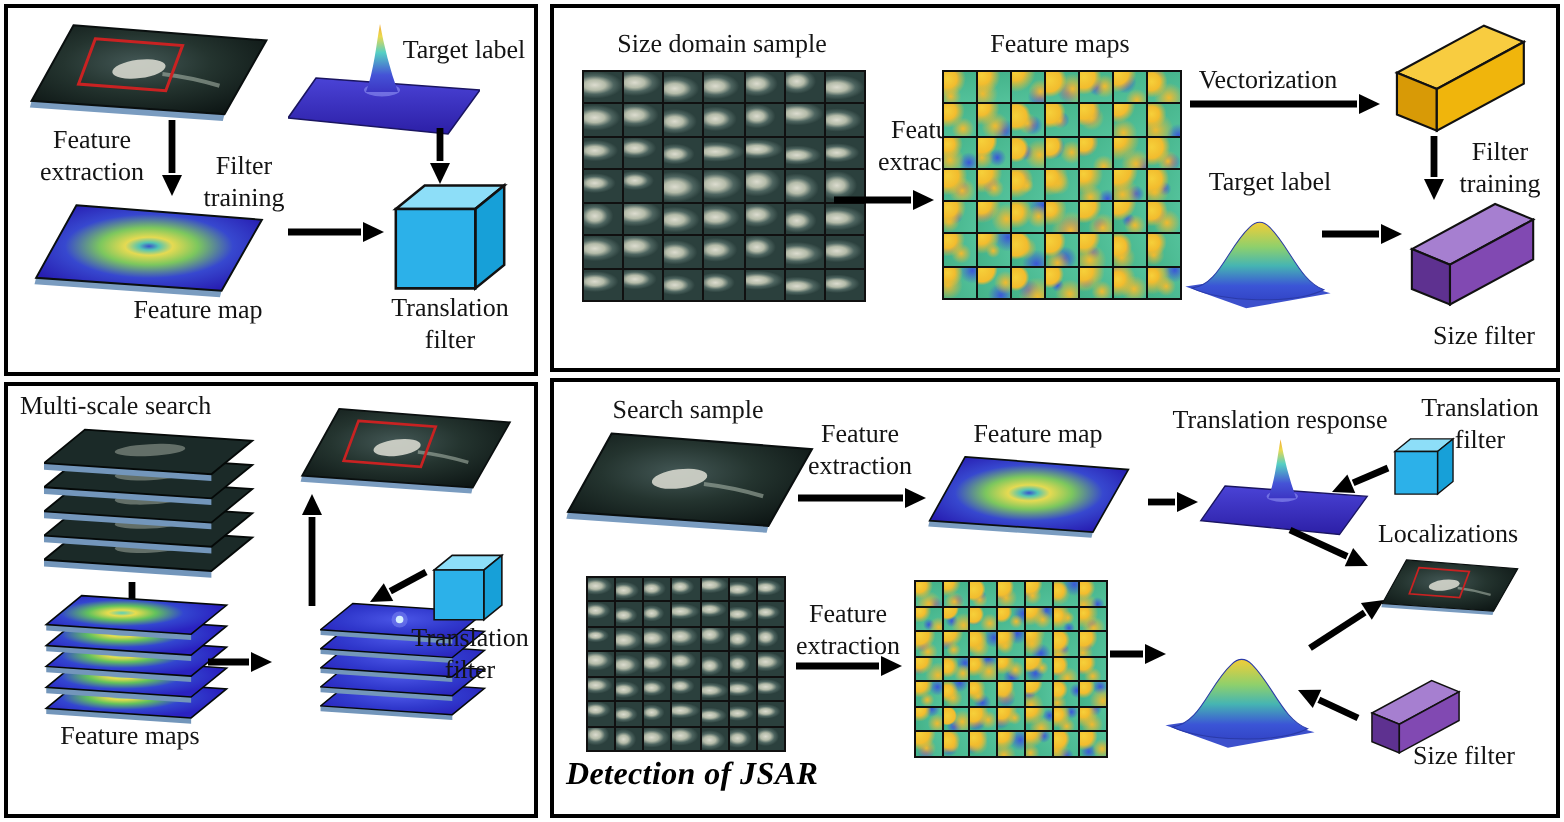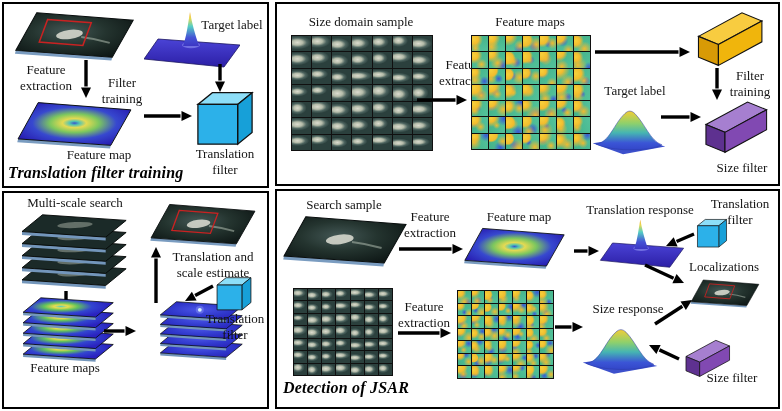--- a/index.html
+++ b/index.html
@@ -6,21 +6,21 @@
   #canvas{
     position:relative;width:782px;height:411px;background:#fff;overflow:hidden;
     font-family:"Liberation Serif","DejaVu Serif",serif;color:#111;
   }
   .panel{
     position:absolute;background:#fff;border:2.5px solid #000;box-sizing:border-box;
   }
   .lbl{
     position:absolute;font-size:13px;line-height:1.22;color:#141414;text-align:center;
   }
-  .lbl.left{text-align:center;}
+  .lbl.left{text-align:left;}
   .title{
     position:absolute;font-size:16px;font-weight:bold;font-style:italic;color:#000;
     white-space:nowrap;letter-spacing:.2px;
   }
   .gfx{position:absolute;}
   .arrow{position:absolute;left:0;top:0;width:100%;height:100%;pointer-events:none;overflow:visible;}
   .grid{
     position:absolute;display:grid;grid-template-columns:repeat(7,1fr);grid-template-rows:repeat(7,1fr);
     gap:1px;background:#101010;border:1.5px solid #101010;
   }
@@ -188,21 +188,20 @@
     <svg class="arrow">
         <line x1="140" y1="112" x2="176.5" y2="112" stroke="#000" stroke-width="3.4"></line>
         <polygon points="188,112 177.5,117 177.5,107" fill="#000"></polygon>
       </svg>
 
     <svg class="gfx" style="left:192px;top:86px" width="58" height="56">
         <use href="#cube-cyan"></use>
       </svg>
     <div class="lbl" style="left:178px;top:142px;width:86px">Translation filter</div>
 
-    <div class="title" style="left:4px;top:160px">Translation filter training</div>
   </div>
 
   <div class="panel" style="left:275px;top:2px;width:505px;height:184px">
     <div class="lbl" style="left:12px;top:10px;width:144px">Size domain sample</div>
     <div class="grid" style="left:14px;top:31px;width:140px;height:114px">
         <div style="background: radial-gradient(73.6486% 45.0901% at 28.3176% 43.506%, rgb(220, 220, 207) 0%, rgb(180, 187, 169) 38%, rgb(78, 101, 96) 68%, rgb(43, 64, 61) 100%);"></div>
         <div style="background: radial-gradient(69.0432% 44.4143% at 28.3215% 35.3858%, rgb(220, 220, 207) 0%, rgb(180, 187, 169) 38%, rgb(78, 101, 96) 68%, rgb(43, 64, 61) 100%);"></div>
         <div style="background: radial-gradient(64.4378% 43.7384% at 28.3254% 55.2655%, rgb(220, 220, 207) 0%, rgb(180, 187, 169) 38%, rgb(78, 101, 96) 68%, rgb(43, 64, 61) 100%);"></div>
         <div style="background: radial-gradient(59.8324% 43.0625% at 28.3292% 47.1453%, rgb(220, 220, 207) 0%, rgb(180, 187, 169) 38%, rgb(78, 101, 96) 68%, rgb(43, 64, 61) 100%);"></div>
         <div style="background: radial-gradient(55.227% 42.3867% at 28.3331% 39.025%, rgb(220, 220, 207) 0%, rgb(180, 187, 169) 38%, rgb(78, 101, 96) 68%, rgb(43, 64, 61) 100%);"></div>
@@ -304,20 +303,21 @@
         <div style="background: radial-gradient(circle at 11.7312% 26.6754%, rgb(246, 208, 58) 0%, rgb(242, 188, 46) 21.482%, rgba(242, 188, 46, 0) 40.6818%), radial-gradient(circle at 18.1129% 65.2183%, rgb(240, 186, 48) 0%, rgba(240, 186, 48, 0) 31.724%), radial-gradient(circle at 6.09421% 25.4562%, rgb(58, 87, 216) 0%, rgba(58, 87, 216, 0) 30.8137%), linear-gradient(68deg, rgb(67, 178, 137), rgb(84, 194, 155));"></div>
         <div style="background: radial-gradient(circle at 11.7393% 15.6551%, rgb(246, 208, 58) 0%, rgb(242, 188, 46) 19.0022%, rgba(242, 188, 46, 0) 40.0811%), radial-gradient(circle at 12.1908% 56.7741%, rgb(240, 186, 48) 0%, rgba(240, 186, 48, 0) 45.1788%), radial-gradient(circle at 88.6183% 8.54154%, rgb(58, 87, 216) 0%, rgba(58, 87, 216, 0) 33.2298%), linear-gradient(66deg, rgb(67, 178, 137), rgb(84, 194, 155));"></div>
         <div style="background: radial-gradient(circle at 11.7475% 4.63473%, rgb(246, 208, 58) 0%, rgb(242, 188, 46) 30.5224%, rgba(242, 188, 46, 0) 39.4803%), radial-gradient(circle at 86.2688% 48.3299%, rgb(240, 186, 48) 0%, rgba(240, 186, 48, 0) 36.6335%), radial-gradient(circle at 71.1425% 91.6269%, rgb(58, 87, 216) 0%, rgba(58, 87, 216, 0) 35.646%), linear-gradient(63deg, rgb(67, 178, 137), rgb(84, 194, 155));"></div>
         <div style="background: radial-gradient(circle at 11.7556% 31.6144%, rgb(246, 208, 58) 0%, rgb(242, 188, 46) 28.0425%, rgba(242, 188, 46, 0) 38.8795%), radial-gradient(circle at 80.3467% 94.8857%, rgb(240, 186, 48) 0%, rgba(240, 186, 48, 0) 50.0883%), radial-gradient(circle at 53.6666% 74.7122%, rgb(58, 87, 216) 0%, rgba(58, 87, 216, 0) 38.0621%), linear-gradient(61deg, rgb(67, 178, 137), rgb(84, 194, 155));"></div>
         <div style="background: radial-gradient(circle at 11.7638% 20.5941%, rgb(246, 208, 58) 0%, rgb(242, 188, 46) 25.5627%, rgba(242, 188, 46, 0) 38.2787%), radial-gradient(circle at 74.4246% 86.4415%, rgb(240, 186, 48) 0%, rgba(240, 186, 48, 0) 41.543%), radial-gradient(circle at 36.1907% 57.7975%, rgb(58, 87, 216) 0%, rgba(58, 87, 216, 0) 24.4782%), linear-gradient(58deg, rgb(67, 178, 137), rgb(84, 194, 155));"></div>
         <div style="background: radial-gradient(circle at 11.7719% 9.57374%, rgb(246, 208, 58) 0%, rgb(242, 188, 46) 23.0829%, rgba(242, 188, 46, 0) 53.678%), radial-gradient(circle at 68.5026% 77.9974%, rgb(240, 186, 48) 0%, rgba(240, 186, 48, 0) 32.9978%), radial-gradient(circle at 18.7149% 40.8829%, rgb(58, 87, 216) 0%, rgba(58, 87, 216, 0) 26.8943%), linear-gradient(55deg, rgb(67, 178, 137), rgb(84, 194, 155));"></div>
         <div style="background: radial-gradient(circle at 11.78% 36.5534%, rgb(246, 208, 58) 0%, rgb(242, 188, 46) 20.603%, rgba(242, 188, 46, 0) 53.0772%), radial-gradient(circle at 62.5805% 69.5532%, rgb(240, 186, 48) 0%, rgba(240, 186, 48, 0) 46.4526%), radial-gradient(circle at 1.23901% 23.9682%, rgb(58, 87, 216) 0%, rgba(58, 87, 216, 0) 29.3105%), linear-gradient(53deg, rgb(67, 178, 137), rgb(84, 194, 155));"></div>
         <div style="background: radial-gradient(circle at 11.7882% 25.5331%, rgb(246, 208, 58) 0%, rgb(242, 188, 46) 18.1232%, rgba(242, 188, 46, 0) 52.4764%), radial-gradient(circle at 56.6584% 61.109%, rgb(240, 186, 48) 0%, rgba(240, 186, 48, 0) 37.9073%), radial-gradient(circle at 83.7631% 7.05351%, rgb(58, 87, 216) 0%, rgba(58, 87, 216, 0) 31.7266%), linear-gradient(50deg, rgb(67, 178, 137), rgb(84, 194, 155));"></div>
       </div>
 
+    <div class="lbl" style="left:316px;top:28px;width:82px">Vectorization</div>
     <svg class="arrow">
         <line x1="318" y1="48" x2="401.5" y2="48" stroke="#000" stroke-width="3.4"></line>
         <polygon points="413,48 402.5,53 402.5,43" fill="#000"></polygon>
       </svg>
     <svg class="gfx" style="left:414px;top:7px" width="82" height="58">
         <use href="#cuboid-yellow"></use>
       </svg>
 
     <svg class="arrow">
         <line x1="440" y1="64" x2="440" y2="84.5" stroke="#000" stroke-width="3.4"></line>
@@ -364,21 +364,20 @@
         <use href="#stack-resp"></use>
       </svg>
 
     <svg class="arrow">
         <line x1="152" y1="110" x2="152" y2="65.5" stroke="#000" stroke-width="3.4"></line>
         <polygon points="152,54 157,64.5 147,64.5" fill="#000"></polygon>
       </svg>
     <svg class="gfx" style="left:142px;top:10px" width="114" height="46">
         <use href="#plane-photo-red"></use>
       </svg>
-    <div class="lbl" style="left:156px;top:56px;width:106px">Translation and scale estimate</div>
 
     <svg class="gfx" style="left:211px;top:83px" width="38" height="35">
         <use href="#cube-cyan"></use>
       </svg>
     <svg class="arrow">
         <line x1="209" y1="93" x2="191.137019655331" y2="102.56945375607268" stroke="#000" stroke-width="3.4"></line>
         <polygon points="181,108 187.8944326227251,98.6342753184442 192.61664674787932,107.449075018732" fill="#000"></polygon>
       </svg>
     <div class="lbl" style="left:198px;top:118px;width:66px">Translation filter</div>
 
@@ -533,21 +532,20 @@
         <div style="background: radial-gradient(circle at 13.5857% 12.0427%, rgb(246, 208, 58) 0%, rgb(242, 188, 46) 22.9235%, rgba(242, 188, 46, 0) 49.0289%), radial-gradient(circle at 22.6375% 95.8593%, rgb(240, 186, 48) 0%, rgba(240, 186, 48, 0) 39.3394%), radial-gradient(circle at 85.8234% 33.0516%, rgb(58, 87, 216) 0%, rgba(58, 87, 216, 0) 39.7794%), linear-gradient(56deg, rgb(67, 178, 137), rgb(84, 194, 155));"></div>
         <div style="background: radial-gradient(circle at 13.5939% 1.02235%, rgb(246, 208, 58) 0%, rgb(242, 188, 46) 20.4437%, rgba(242, 188, 46, 0) 48.4281%), radial-gradient(circle at 16.7154% 87.4151%, rgb(240, 186, 48) 0%, rgba(240, 186, 48, 0) 30.7941%), radial-gradient(circle at 68.3475% 16.137%, rgb(58, 87, 216) 0%, rgba(58, 87, 216, 0) 26.1956%), linear-gradient(54deg, rgb(67, 178, 137), rgb(84, 194, 155));"></div>
         <div style="background: radial-gradient(circle at 13.602% 28.002%, rgb(246, 208, 58) 0%, rgb(242, 188, 46) 31.9639%, rgba(242, 188, 46, 0) 47.8273%), radial-gradient(circle at 10.7933% 78.9709%, rgb(240, 186, 48) 0%, rgba(240, 186, 48, 0) 44.2489%), radial-gradient(circle at 50.8716% 99.2223%, rgb(58, 87, 216) 0%, rgba(58, 87, 216, 0) 28.6117%), linear-gradient(51deg, rgb(67, 178, 137), rgb(84, 194, 155));"></div>
         <div style="background: radial-gradient(circle at 13.6101% 16.9817%, rgb(246, 208, 58) 0%, rgb(242, 188, 46) 29.484%, rgba(242, 188, 46, 0) 47.2266%), radial-gradient(circle at 84.8713% 70.5268%, rgb(240, 186, 48) 0%, rgba(240, 186, 48, 0) 35.7037%), radial-gradient(circle at 33.3957% 82.3076%, rgb(58, 87, 216) 0%, rgba(58, 87, 216, 0) 31.0278%), linear-gradient(49deg, rgb(67, 178, 137), rgb(84, 194, 155));"></div>
       </div>
 
     <svg class="arrow">
         <line x1="278" y1="136" x2="294.5" y2="136" stroke="#000" stroke-width="3.4"></line>
         <polygon points="306,136 295.5,141 295.5,131" fill="#000"></polygon>
       </svg>
-    <div class="lbl" style="left:308px;top:110px;width:86px">Size response</div>
     <svg class="gfx" style="left:304px;top:124px" width="78" height="64">
         <use href="#bell-plot"></use>
       </svg>
 
     <svg class="arrow">
         <line x1="378" y1="133" x2="405.35194519918196" y2="115.25819770863875" stroke="#000" stroke-width="3.4"></line>
         <polygon points="415,109 408.9118620117047,118.90881303867802 403.46995096071447,110.51920016840144" fill="#000"></polygon>
       </svg>
 
     <svg class="arrow">

